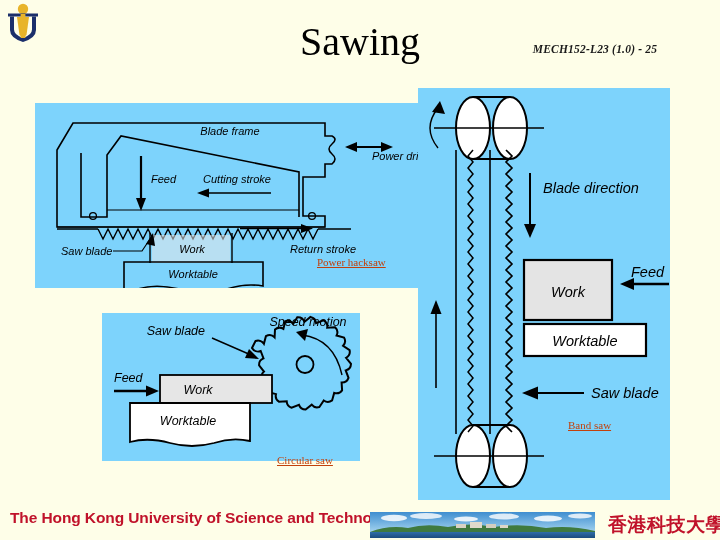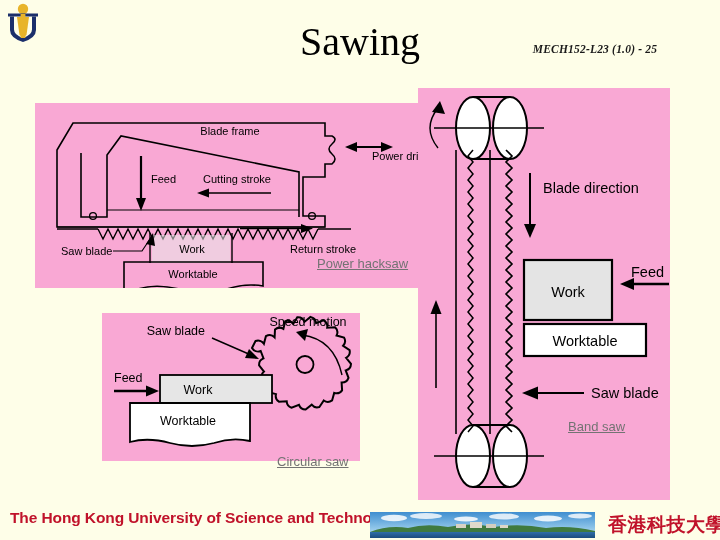--- a/index.html
+++ b/index.html
@@ -45,35 +45,36 @@
     text-align: center;
     font-family: "Liberation Serif", serif;
     font-size: 40px;
     color: #000;
     line-height: 1.1;
   }
 
   
   .panel {
     position: absolute;
-    background: #f9a8d4;
+    background: #7dd3fc;
     overflow: hidden;
+    font-style: italic;
   }
   #panel-hacksaw { left: 35px; top: 103px; width: 385px; height: 185px; }
   #panel-circular { left: 102px; top: 313px; width: 258px; height: 148px; }
   #panel-band { left: 418px; top: 88px; width: 252px; height: 412px; }
 
   .fig { position: absolute; left: 0; top: 0; }
 
   
   .slide-link {
     position: absolute;
-    font-family: Liberation Sans, sans-serif;
-    font-size: 13px;
-    color: #737373;
+    font-family: Liberation Serif, serif;
+    font-size: 11px;
+    color: #c2410c;
     text-decoration: underline;
     white-space: nowrap;
     cursor: pointer;
   }
   #link-power-hacksaw { left: 317px; top: 256px; }
   #link-circular-saw  { left: 277px; top: 454px; }
   #link-band-saw      { left: 568px; top: 419px; }
 
   
   #footer {

